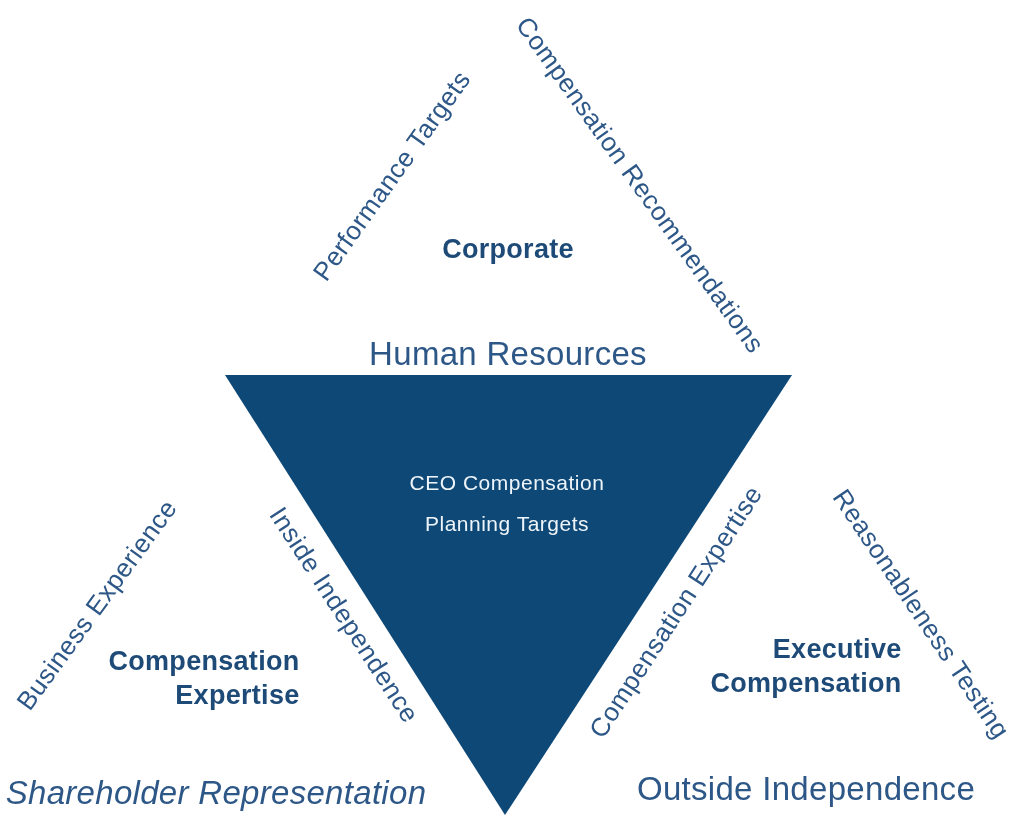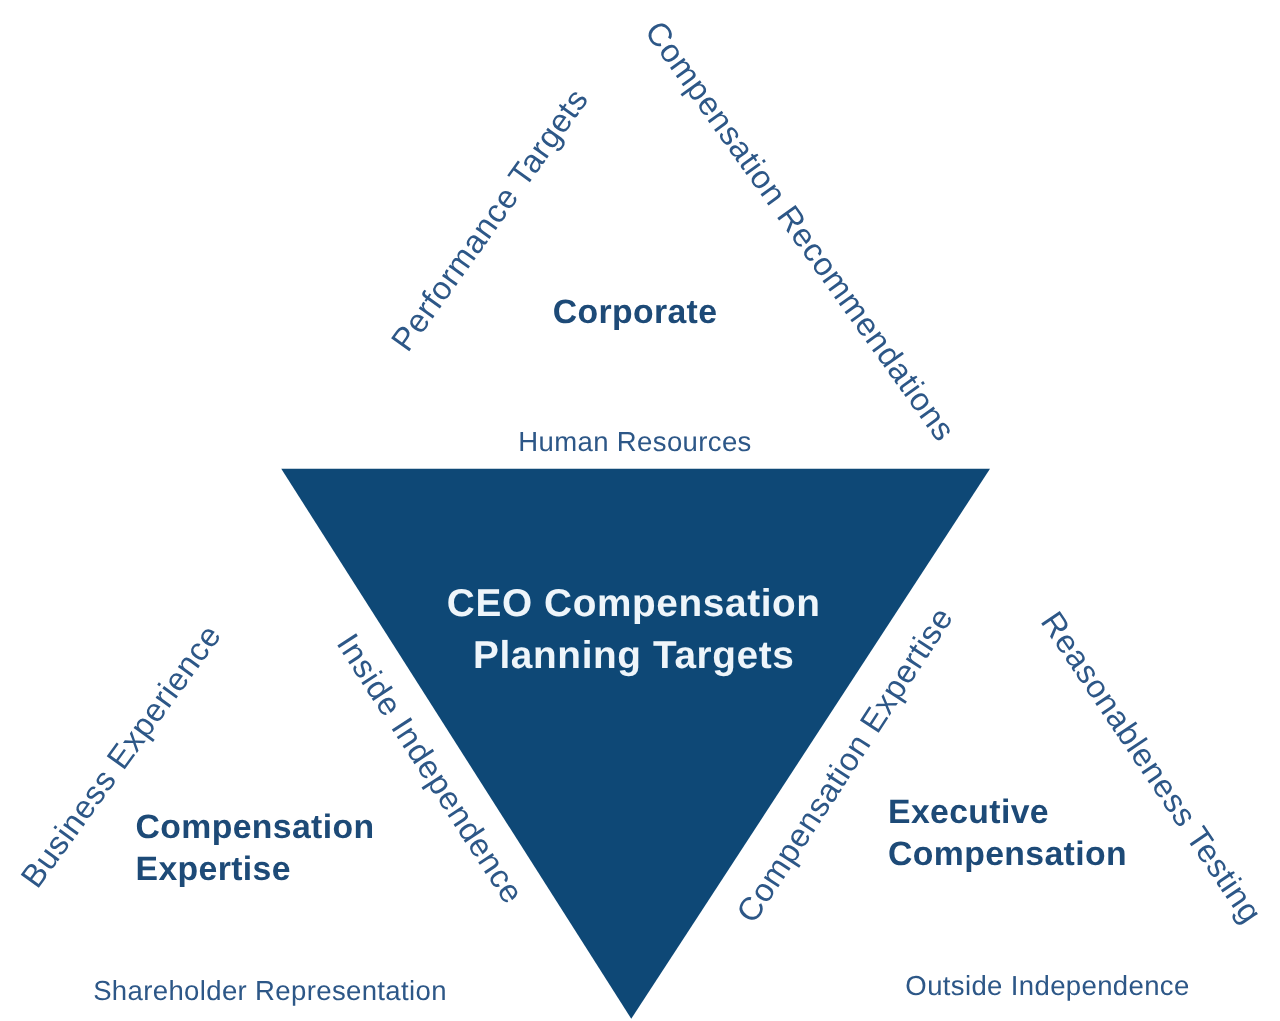--- a/index.html
+++ b/index.html
@@ -30,40 +30,39 @@
   }
   .edge-label {
     font-size: 26px;
     letter-spacing: 0.5px;
     color: #2d5787;
   }
   .rot {
     transform: translate(-50%, -50%) rotate(var(--r));
   }
   .base-label {
-    font-size: 22px;
+    font-size: 33px;
     letter-spacing: 0.3px;
     color: #2d5787;
     text-align: center;
   }
   .group-heading {
     font-size: 27px;
     font-weight: 700;
     line-height: 34px;
     letter-spacing: 0.3px;
     color: #1d4a77;
-    text-align: left;
+    text-align: right;
   }
   .triangle-title {
-    font-size: 31px;
+    font-size: 21px;
     line-height: 41px;
     letter-spacing: 0.5px;
     color: #eef5fa;
     text-align: center;
-    font-weight: bold;
   }
 </style>
 </head>
 <body>
 
 <div id="stage">
 
   <svg id="triangle-svg" viewBox="0 0 1024 817" xmlns="http://www.w3.org/2000/svg">
     <polygon points="225,375 792,375 505,815" fill="#0e4876"></polygon>
   </svg>
@@ -85,26 +84,26 @@
 
   <div class="abs edge-label rot" style="--r:-54deg; left:97px; top:605px;">Business Experience</div>
 
   <div class="abs edge-label rot" style="--r:57deg; left:344px; top:615px;">Inside Independence</div>
 
   <div class="abs group-heading" style="left:204px; top:678px;">
     <div>Compensation</div>
     <div>Expertise</div>
   </div>
 
-  <div class="abs base-label" style="left:216px; top:793px;">Shareholder Representation</div>
+  <div class="abs base-label" style="left:216px; top:793px;font-style:italic;">Shareholder Representation</div>
 
   <div class="abs edge-label rot" style="--r:-57deg; left:676px; top:612px;">Compensation Expertise</div>
 
   <div class="abs edge-label rot" style="--r:56deg; left:921px; top:614px;">Reasonableness Testing</div>
 
   <div class="abs group-heading" style="left:806px; top:666px;">
     <div>Executive</div>
     <div>Compensation</div>
   </div>
 
-  <div class="abs base-label" style="left:806px; top:789px;margin-left:32px;">Outside Independence</div>
+  <div class="abs base-label" style="left:806px; top:789px;">Outside Independence</div>
 
 </div>
 
 </body></html>

